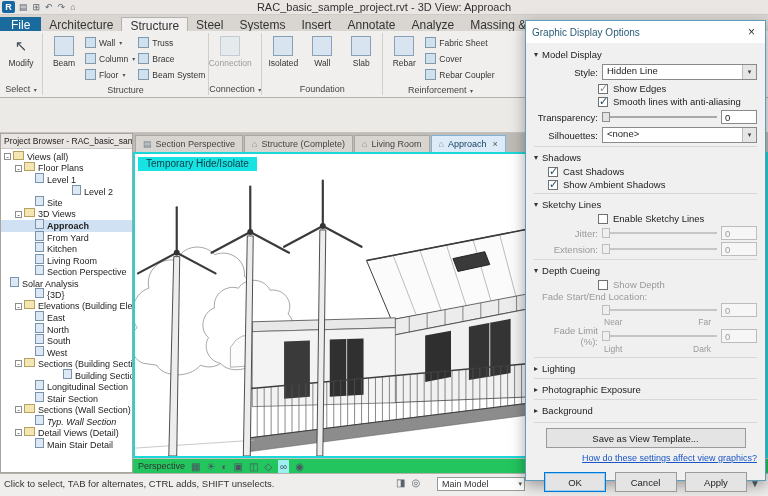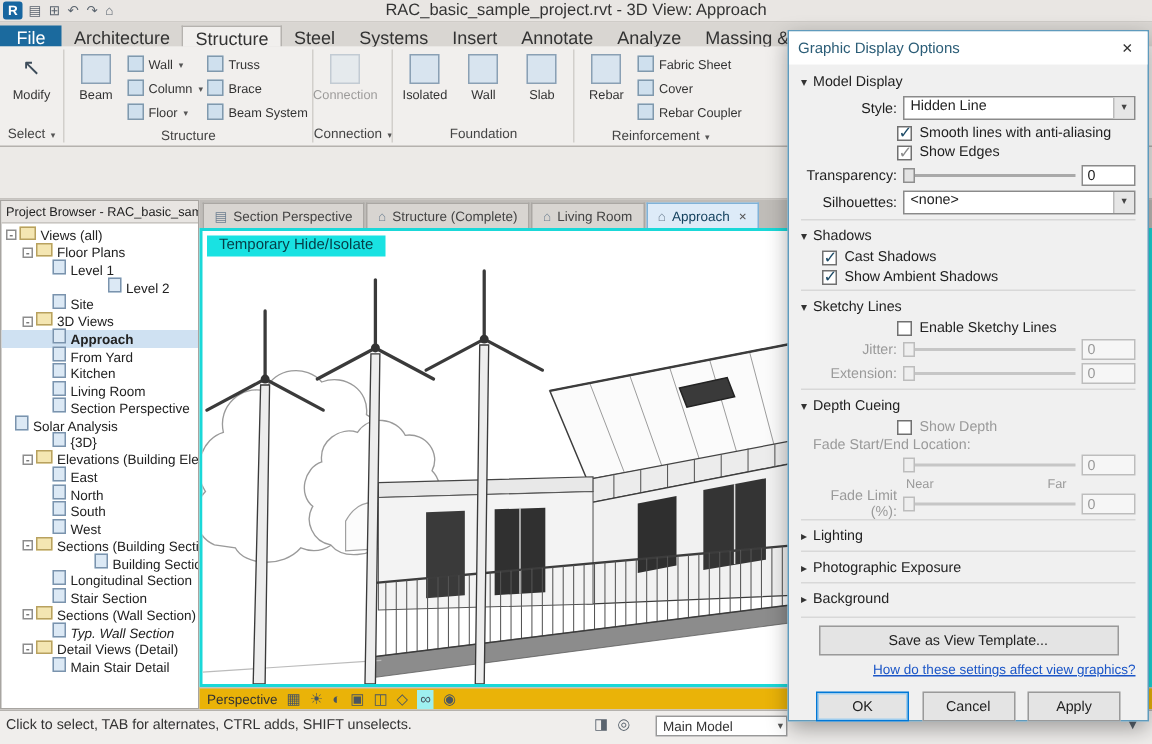--- a/index.html
+++ b/index.html
@@ -72,21 +72,21 @@
 
   
   .viewport { position:absolute; left:133px; top:152px; width:635px; height:306px;
     background:#fff; border:2px solid #1ad8d8; }
   .viewport svg { width:100%; height:100%; display:block; }
   .th-label { position:absolute; left:3px; top:3px; background:#19e2e2; color:#063c46;
     font-size:10px; padding:1px 8px 2px; }
 
   
   .viewcontrols { position:absolute; left:133px; top:458px; width:635px; height:15px;
-    background:#eab308; border-top:1px solid #c6c3bf; display:flex; align-items:center;
+    background:#22c55e; border-top:1px solid #c6c3bf; display:flex; align-items:center;
     gap:6px; padding-left:5px; font-size:9px; color:#333; }
   .vc-ico { font-size:10px; color:#4a5560; line-height:13px; }
   .vc-ico.on { background:#9ef0f0; padding:0 2px; }
 
   
   .statusbar { position:absolute; left:0; top:473px; width:768px; height:23px;
     background:#f0eeec; border-top:1px solid #b5b2ae; font-size:9.5px; color:#333; }
   .sb-hint { position:absolute; left:4px; top:4px; }
   .sb-icons { position:absolute; left:396px; top:3px; display:flex; gap:6px; color:#5a646e; font-size:10px; }
   .sb-combo { position:absolute; left:437px; top:3px; width:88px; height:14px; background:#fff;
@@ -599,27 +599,27 @@
           <span class="chev">▾</span>
           <span>Model Display</span>
         </div>
       <div class="drow">
         <span class="rlabel">Style:</span>
         <div class="combo">
             <span>Hidden Line</span>
             <span class="combo-btn">▾</span>
           </div>
       </div>
+      <div class="cbrow" style="height:13px">
+        <span class="cb checked gray"></span>
+        <span>Show Edges</span>
+      </div>
       <div class="cbrow">
         <span class="cb checked"></span>
         <span>Smooth lines with anti-aliasing</span>
-      </div>
-      <div class="cbrow" style="height:13px">
-        <span class="cb checked gray"></span>
-        <span>Show Edges</span>
       </div>
       <div class="drow" style="height:18px">
         <span class="rlabel">Transparency:</span>
         <div class="slider">
             <div class="thumb at-start"></div>
           </div>
         <div class="valbox">0</div>
       </div>
       <div class="drow" style="height:18px">
         <span class="rlabel">Silhouettes:</span>
@@ -684,20 +684,24 @@
         <span>Near</span>
         <span>Far</span>
       </div>
       <div class="drow" style="height:16px">
         <span class="rlabel grayt">Fade Limit (%):</span>
         <div class="slider off">
             <div class="thumb at-start"></div>
           </div>
         <div class="valbox off">0</div>
       </div>
+      <div class="minmax grayt">
+        <span>Light</span>
+        <span>Dark</span>
+      </div>
 
       <div class="sect-h bordered">
           <span class="chev">▸</span>
           <span>Lighting</span>
         </div>
       <div class="sect-h bordered">
           <span class="chev">▸</span>
           <span>Photographic Exposure</span>
         </div>
       <div class="sect-h bordered">

